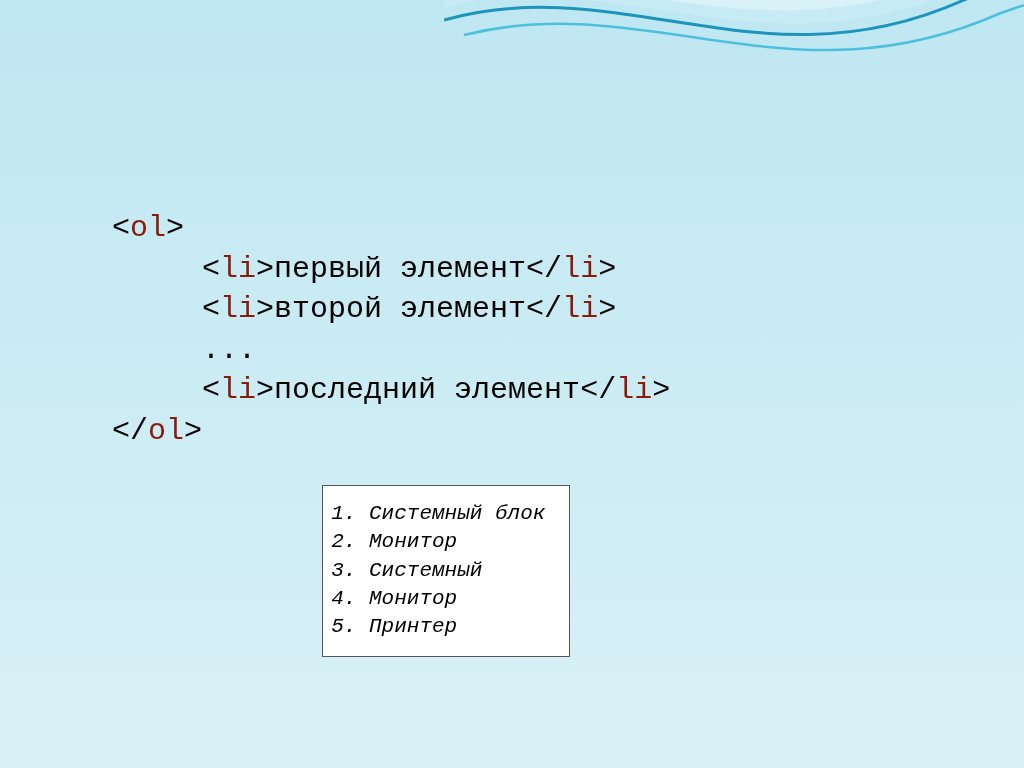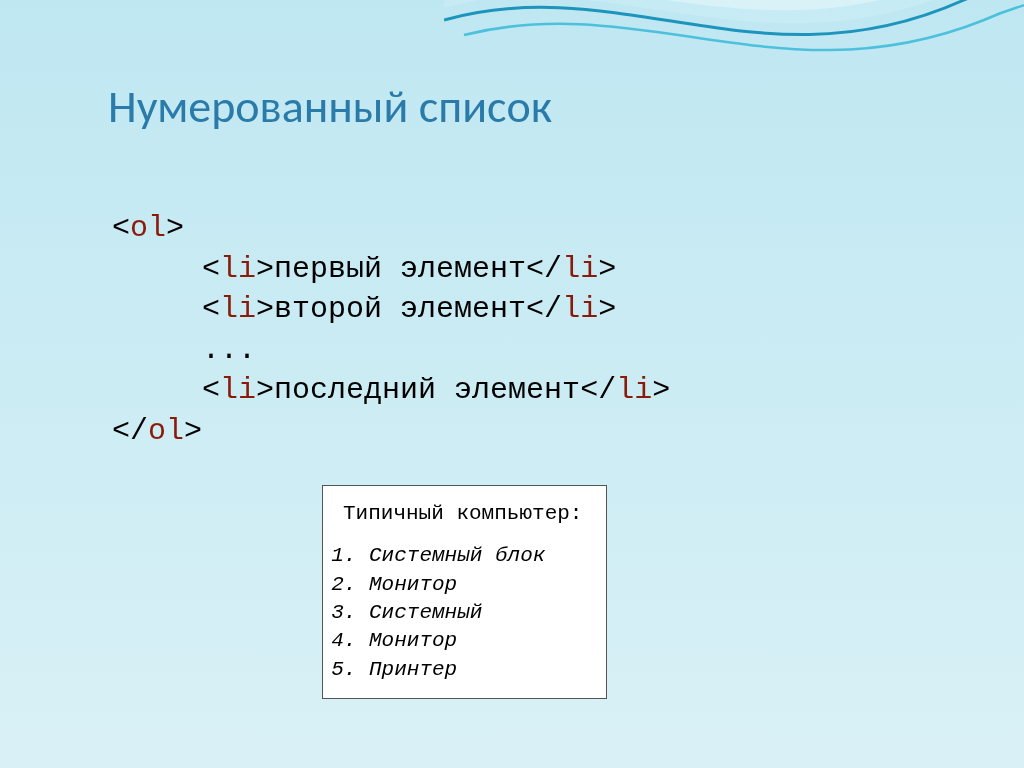--- a/index.html
+++ b/index.html
@@ -77,32 +77,31 @@
 <div class="slide">
 
   <svg class="wave" viewBox="0 0 700 200">
     <path d="M0,60 C150,10 300,120 500,40 C600,0 700,30 700,30 L700,0 L0,0 Z" fill="#ffffff" opacity="0.55"></path>
     <path d="M0,80 C180,30 320,150 520,60 C620,15 700,50 700,50" fill="none" stroke="#0a8bb5" stroke-width="3" opacity="0.9"></path>
     <path d="M20,95 C200,50 340,160 540,80 C640,35 700,70 700,70" fill="none" stroke="#2eb7d6" stroke-width="2.5" opacity="0.8"></path>
     <path d="M0,68 C160,22 310,135 510,52 C610,10 700,40 700,40 L700,0 L0,0 Z" fill="#cfeff7" opacity="0.5"></path>
   </svg>
 
   <div class="title">
-    <span>Нумерованный список</span><br>
+    <br>
   </div>
 
   <div class="code-block"><span>&lt;</span><span class="tag-name">ol</span><span>&gt;</span>
 <span>     </span><span>&lt;</span><span class="tag-name">li</span><span>&gt;</span><span>первый элемент</span><span>&lt;/</span><span class="tag-name">li</span><span>&gt;</span>
 <span>     </span><span>&lt;</span><span class="tag-name">li</span><span>&gt;</span><span>второй элемент</span><span>&lt;/</span><span class="tag-name">li</span><span>&gt;</span>
 <span>     </span><span>...</span>
 <span>     </span><span>&lt;</span><span class="tag-name">li</span><span>&gt;</span><span>последний элемент</span><span>&lt;/</span><span class="tag-name">li</span><span>&gt;</span>
 <span>&lt;/</span><span class="tag-name">ol</span><span>&gt;</span></div>
 
   <div class="example-box">
-    <div class="ex-title">Типичный компьютер:</div>
     <ol>
       <li>Системный блок</li>
       <li>Монитор</li>
       <li>Системный</li>
       <li>Монитор</li>
       <li>Принтер</li>
     </ol>
   </div>
 
 </div>

